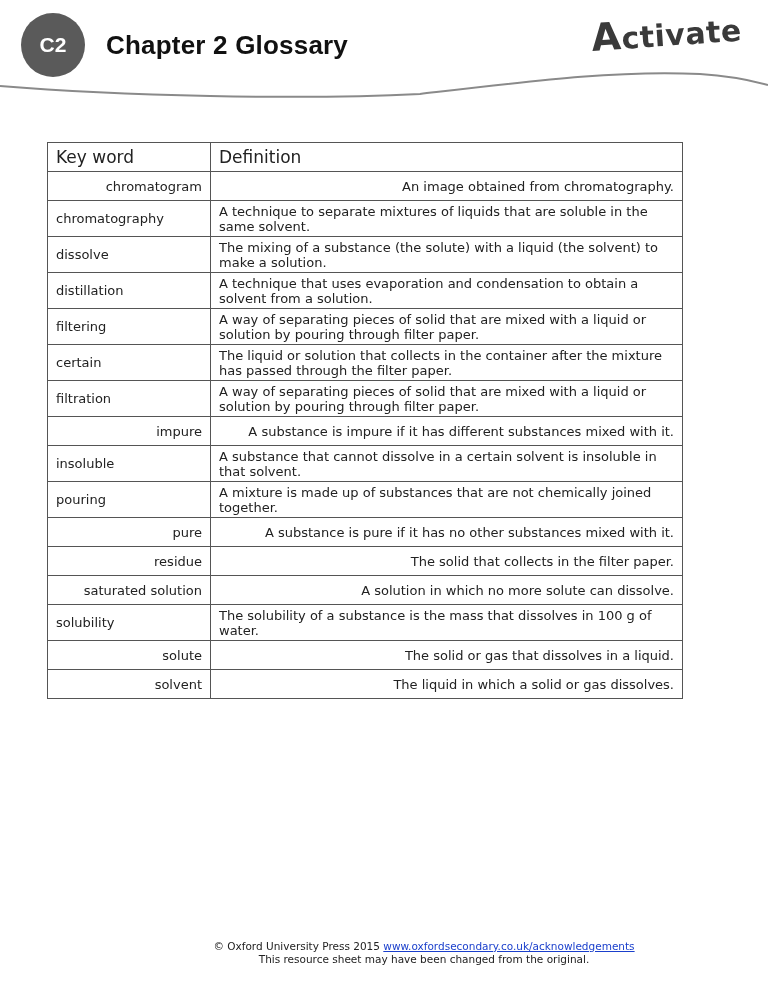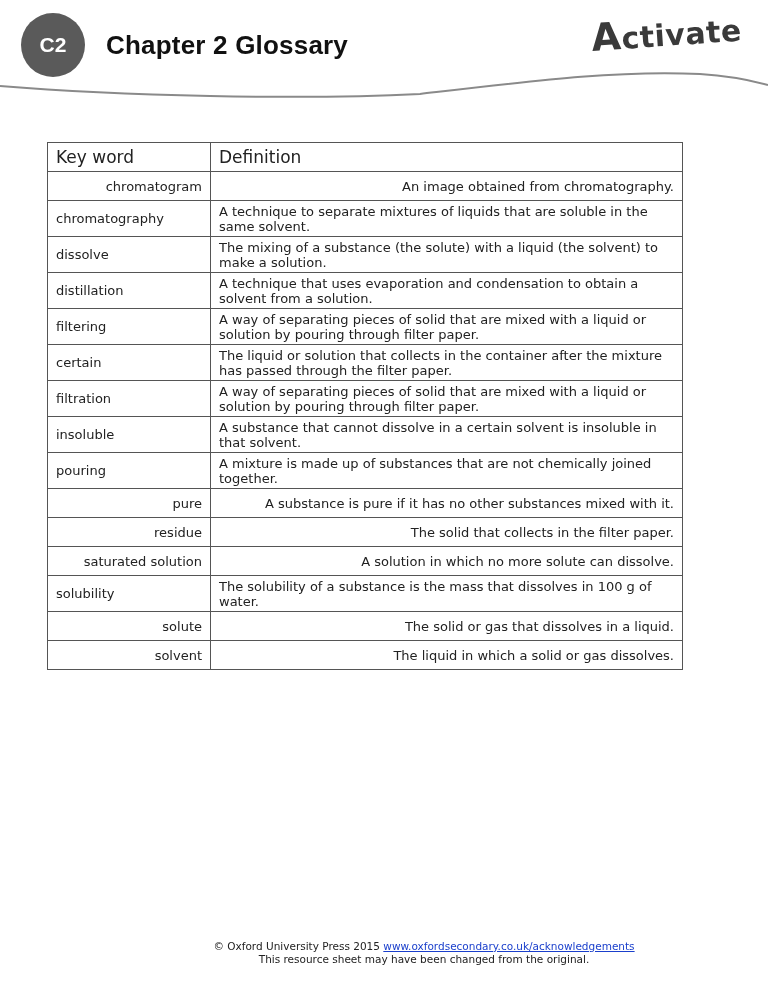--- a/index.html
+++ b/index.html
@@ -60,20 +60,24 @@
         <td>A way of separating pieces of solid that are mixed with a liquid or solution by pouring through filter paper.</td>
       </tr>
     <tr class="double">
         <td class="kw">certain</td>
         <td>The liquid or solution that collects in the container after the mixture has passed through the filter paper.</td>
       </tr>
     <tr class="double">
         <td class="kw">filtration</td>
         <td>A way of separating pieces of solid that are mixed with a liquid or solution by pouring through filter paper.</td>
       </tr>
+    <tr class="single">
+        <td class="kw">impure</td>
+        <td>A substance is impure if it has different substances mixed with it.</td>
+      </tr>
     <tr class="double">
         <td class="kw">insoluble</td>
         <td>A substance that cannot dissolve in a certain solvent is insoluble in that solvent.</td>
       </tr>
     <tr class="double">
         <td class="kw">pouring</td>
         <td>A mixture is made up of substances that are not chemically joined together.</td>
       </tr>
     <tr class="single">
         <td class="kw">pure</td>

